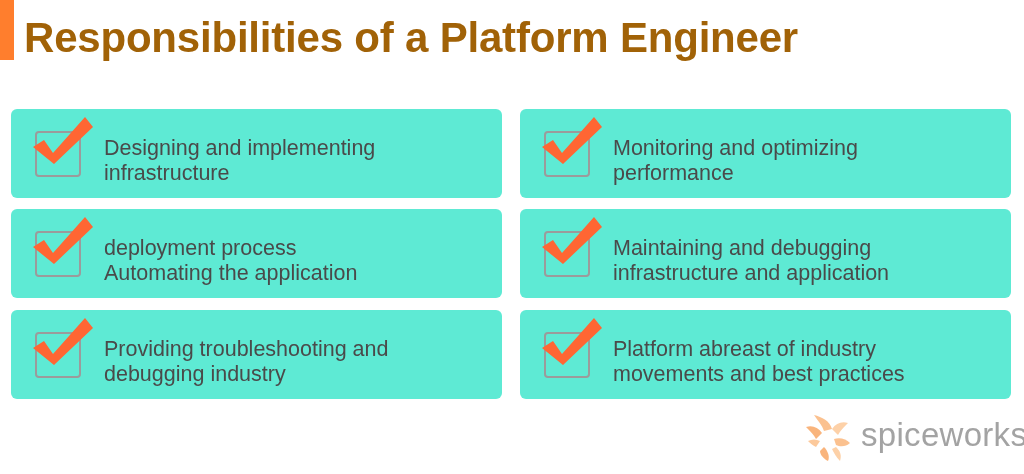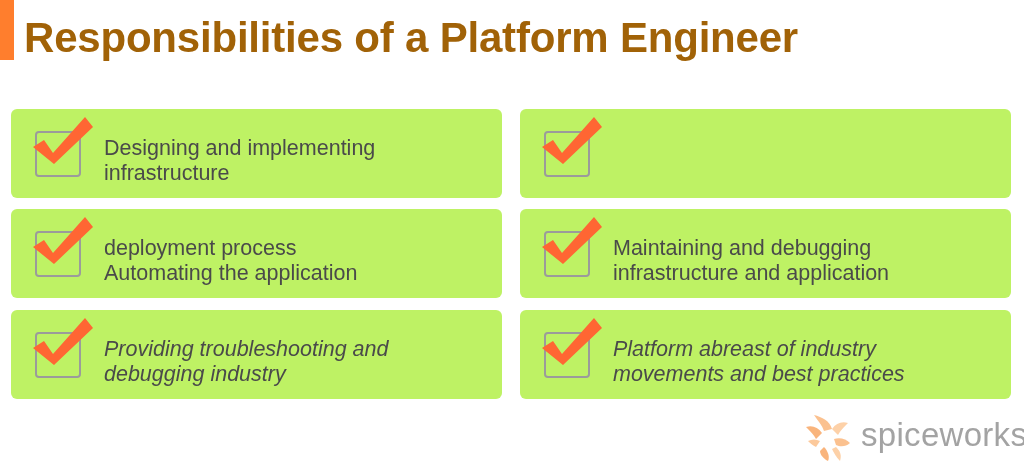--- a/index.html
+++ b/index.html
@@ -31,28 +31,28 @@
       font-weight: bold;
       color: #a16207;
       letter-spacing: -0.2px;
       line-height: 48px;
       white-space: nowrap;
     }
     .card {
       position: absolute;
       width: 491px;
       height: 89px;
-      background: #bef264;
+      background: #5eead4;
       border-radius: 6px;
     }
     .card.col-0 { left: 11px; }
     .card.col-1 { left: 520px; }
     .card.row-0 { top: 109px; }
     .card.row-1 { top: 209px; }
-    .card.row-2 { top: 310px; font-style: italic; }
+    .card.row-2 { top: 310px; }
 
     .checkbox {
       position: absolute;
       left: 24px;
       top: 22px;
       width: 42px;
       height: 42px;
       border: 2px solid #9b9b9b;
       border-radius: 4px;
       box-sizing: content-box;
@@ -115,20 +115,24 @@
     <span>Designing and implementing</span>
     <span>infrastructure</span>
   </div>
 </div>
 
 <div class="card col-1 row-0">
   <div class="checkbox"></div>
   <svg class="checkmark" viewBox="0 0 62 56">
     <path d="M2 30 L13 23 L22 36 L54 0 L62 10 L23 47 Z" fill="#ff6633"></path>
   </svg>
+  <div class="card-text">
+    <span>Monitoring and optimizing</span>
+    <span>performance</span>
+  </div>
 </div>
 
 <div class="card col-0 row-1">
   <div class="checkbox"></div>
   <svg class="checkmark" viewBox="0 0 62 56">
     <path d="M2 30 L13 23 L22 36 L54 0 L62 10 L23 47 Z" fill="#ff6633"></path>
   </svg>
   <div class="card-text">
     <span>deployment process</span>
     <span>Automating the application</span>

